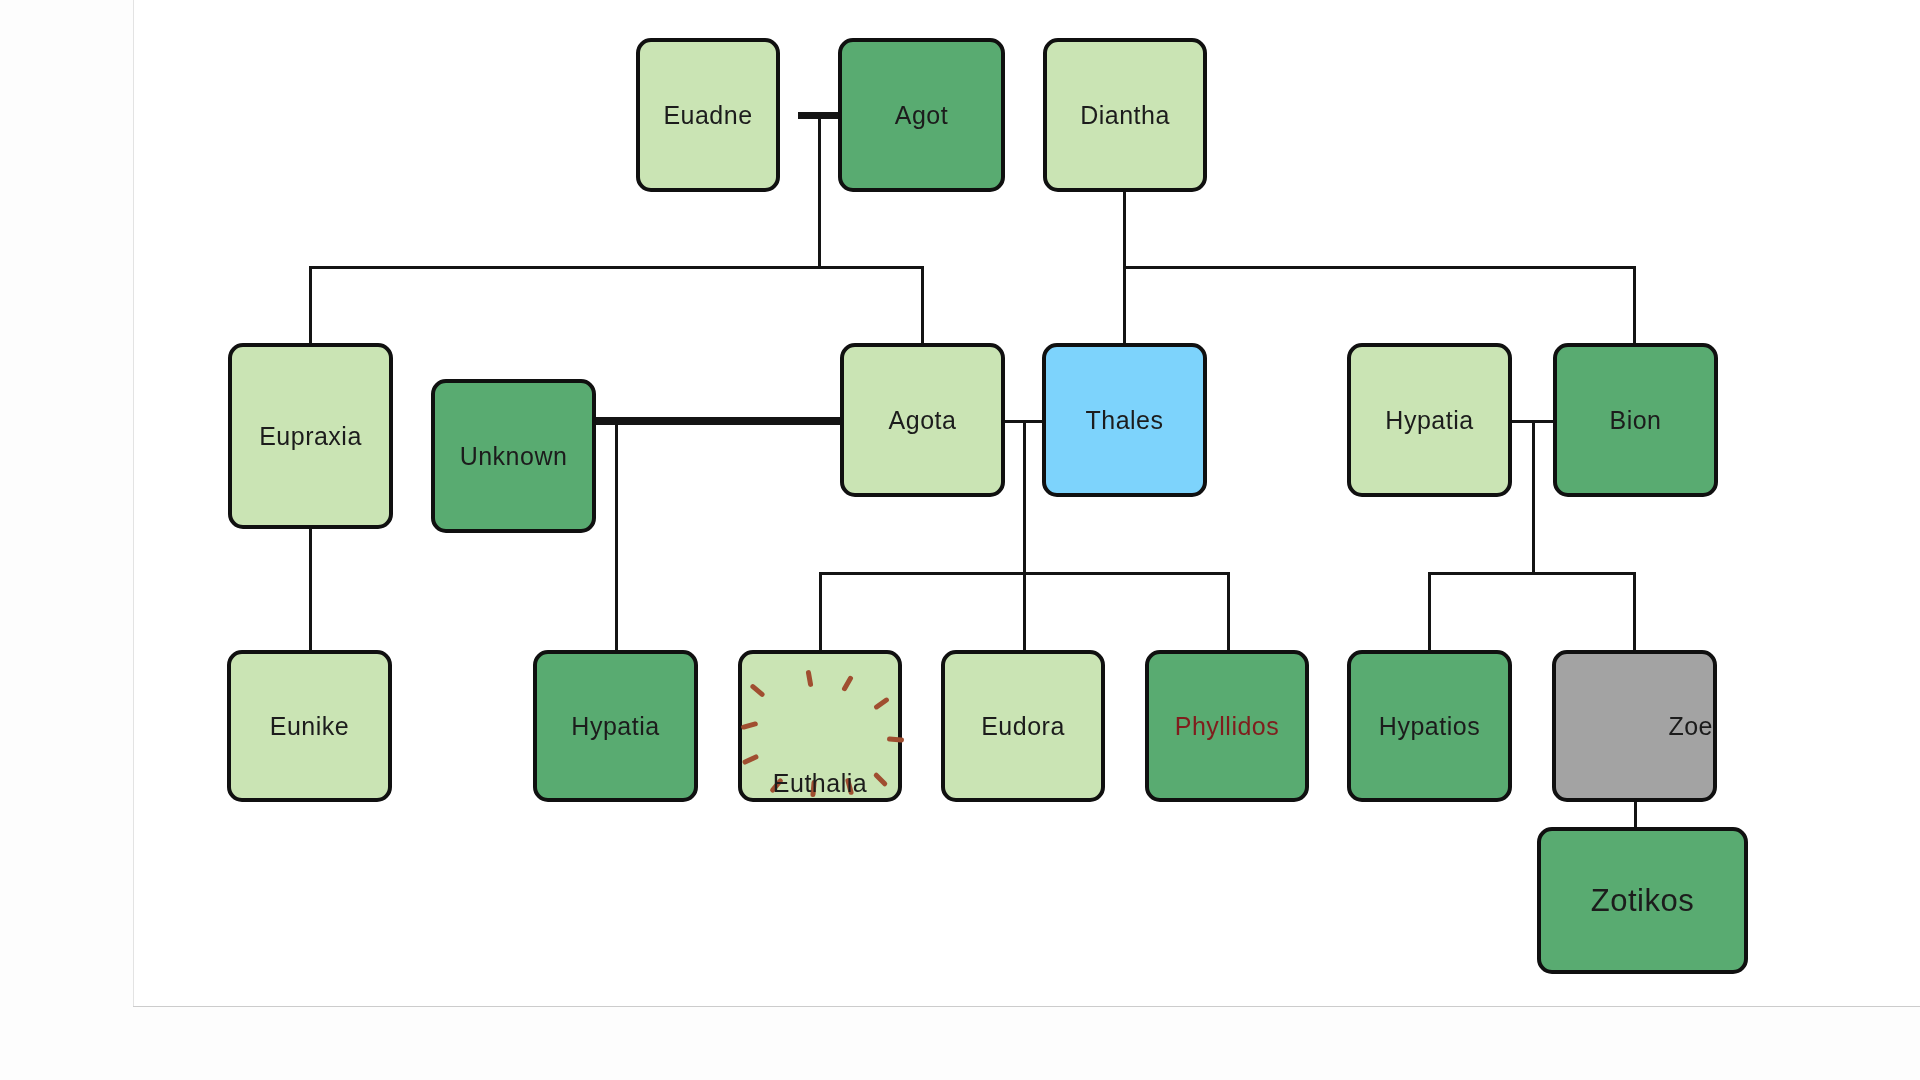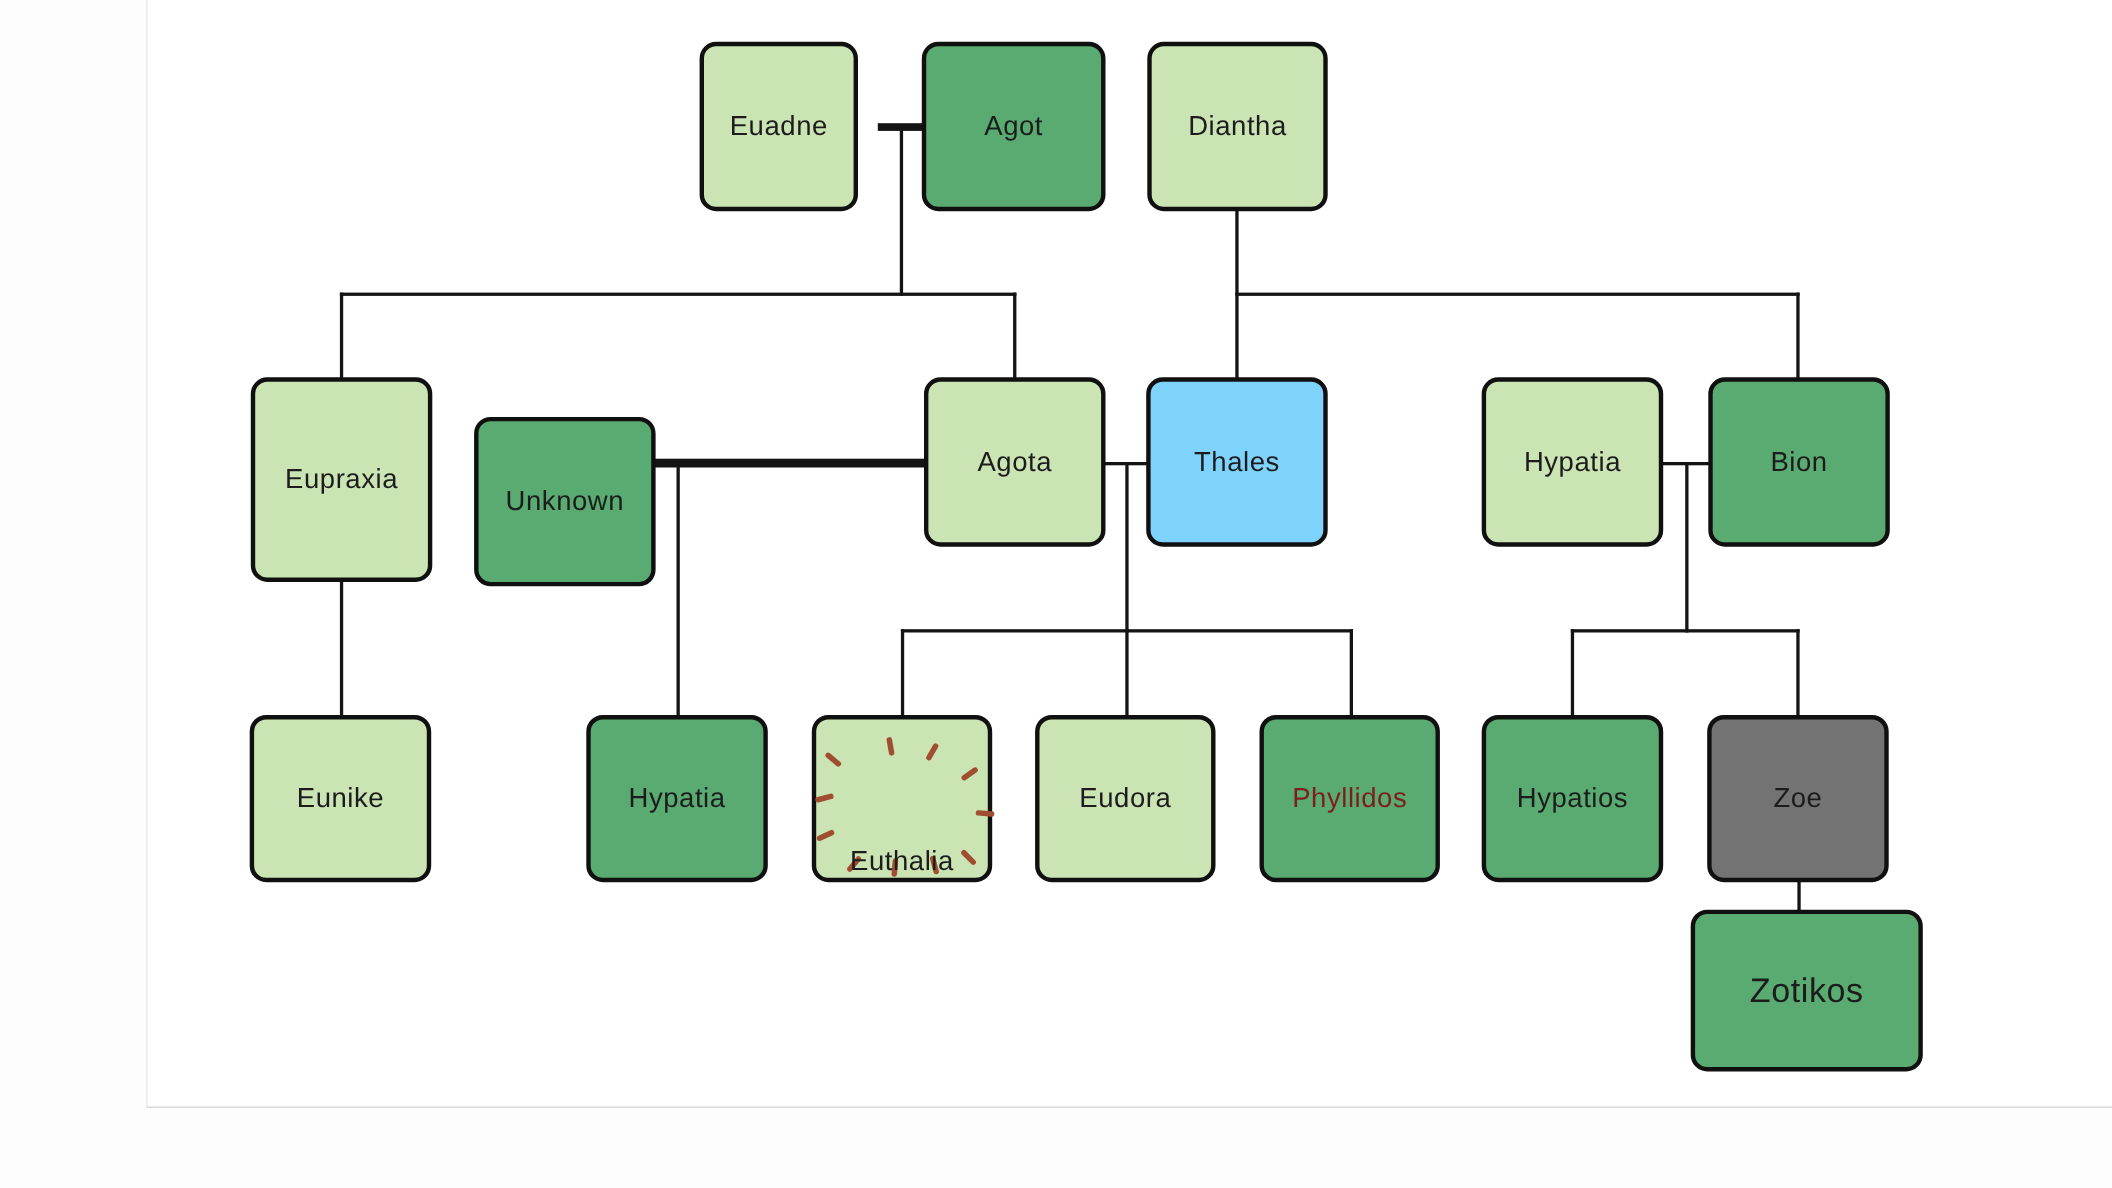--- a/index.html
+++ b/index.html
@@ -146,20 +146,20 @@
       </div>
       <div class="node light" style="left: 941px; top: 650px; width: 164px; height: 152px; background: rgb(202, 228, 180); border-color: rgb(16, 16, 16); color: rgb(28, 28, 28);">
         <span class="label">Eudora</span>
       </div>
       <div class="node dark" style="left: 1145px; top: 650px; width: 164px; height: 152px; background: rgb(89, 171, 113); border-color: rgb(16, 16, 16); color: #7f1d1d;">
         <span class="label">Phyllidos</span>
       </div>
       <div class="node dark" style="left: 1347px; top: 650px; width: 165px; height: 152px; background: rgb(89, 171, 113); border-color: rgb(16, 16, 16); color: rgb(28, 28, 28);">
         <span class="label">Hypatios</span>
       </div>
-      <div class="node light" style="left: 1552px; top: 650px; width: 165px; height: 152px; background: #737373; border-color: rgb(16, 16, 16); color: rgb(28, 28, 28);">
+      <div class="node light" style="left: 1552px; top: 650px; width: 165px; height: 152px; background: #a3a3a3; border-color: rgb(16, 16, 16); color: rgb(28, 28, 28); justify-content: flex-end;">
         <span class="label">Zoe</span>
       </div>
       <div class="node dark large" style="left: 1537px; top: 827px; width: 211px; height: 147px; background: rgb(89, 171, 113); border-color: rgb(16, 16, 16); color: rgb(28, 28, 28);">
         <span class="label">Zotikos</span>
       </div>
     </div>
 </div>
 
 </body></html>

